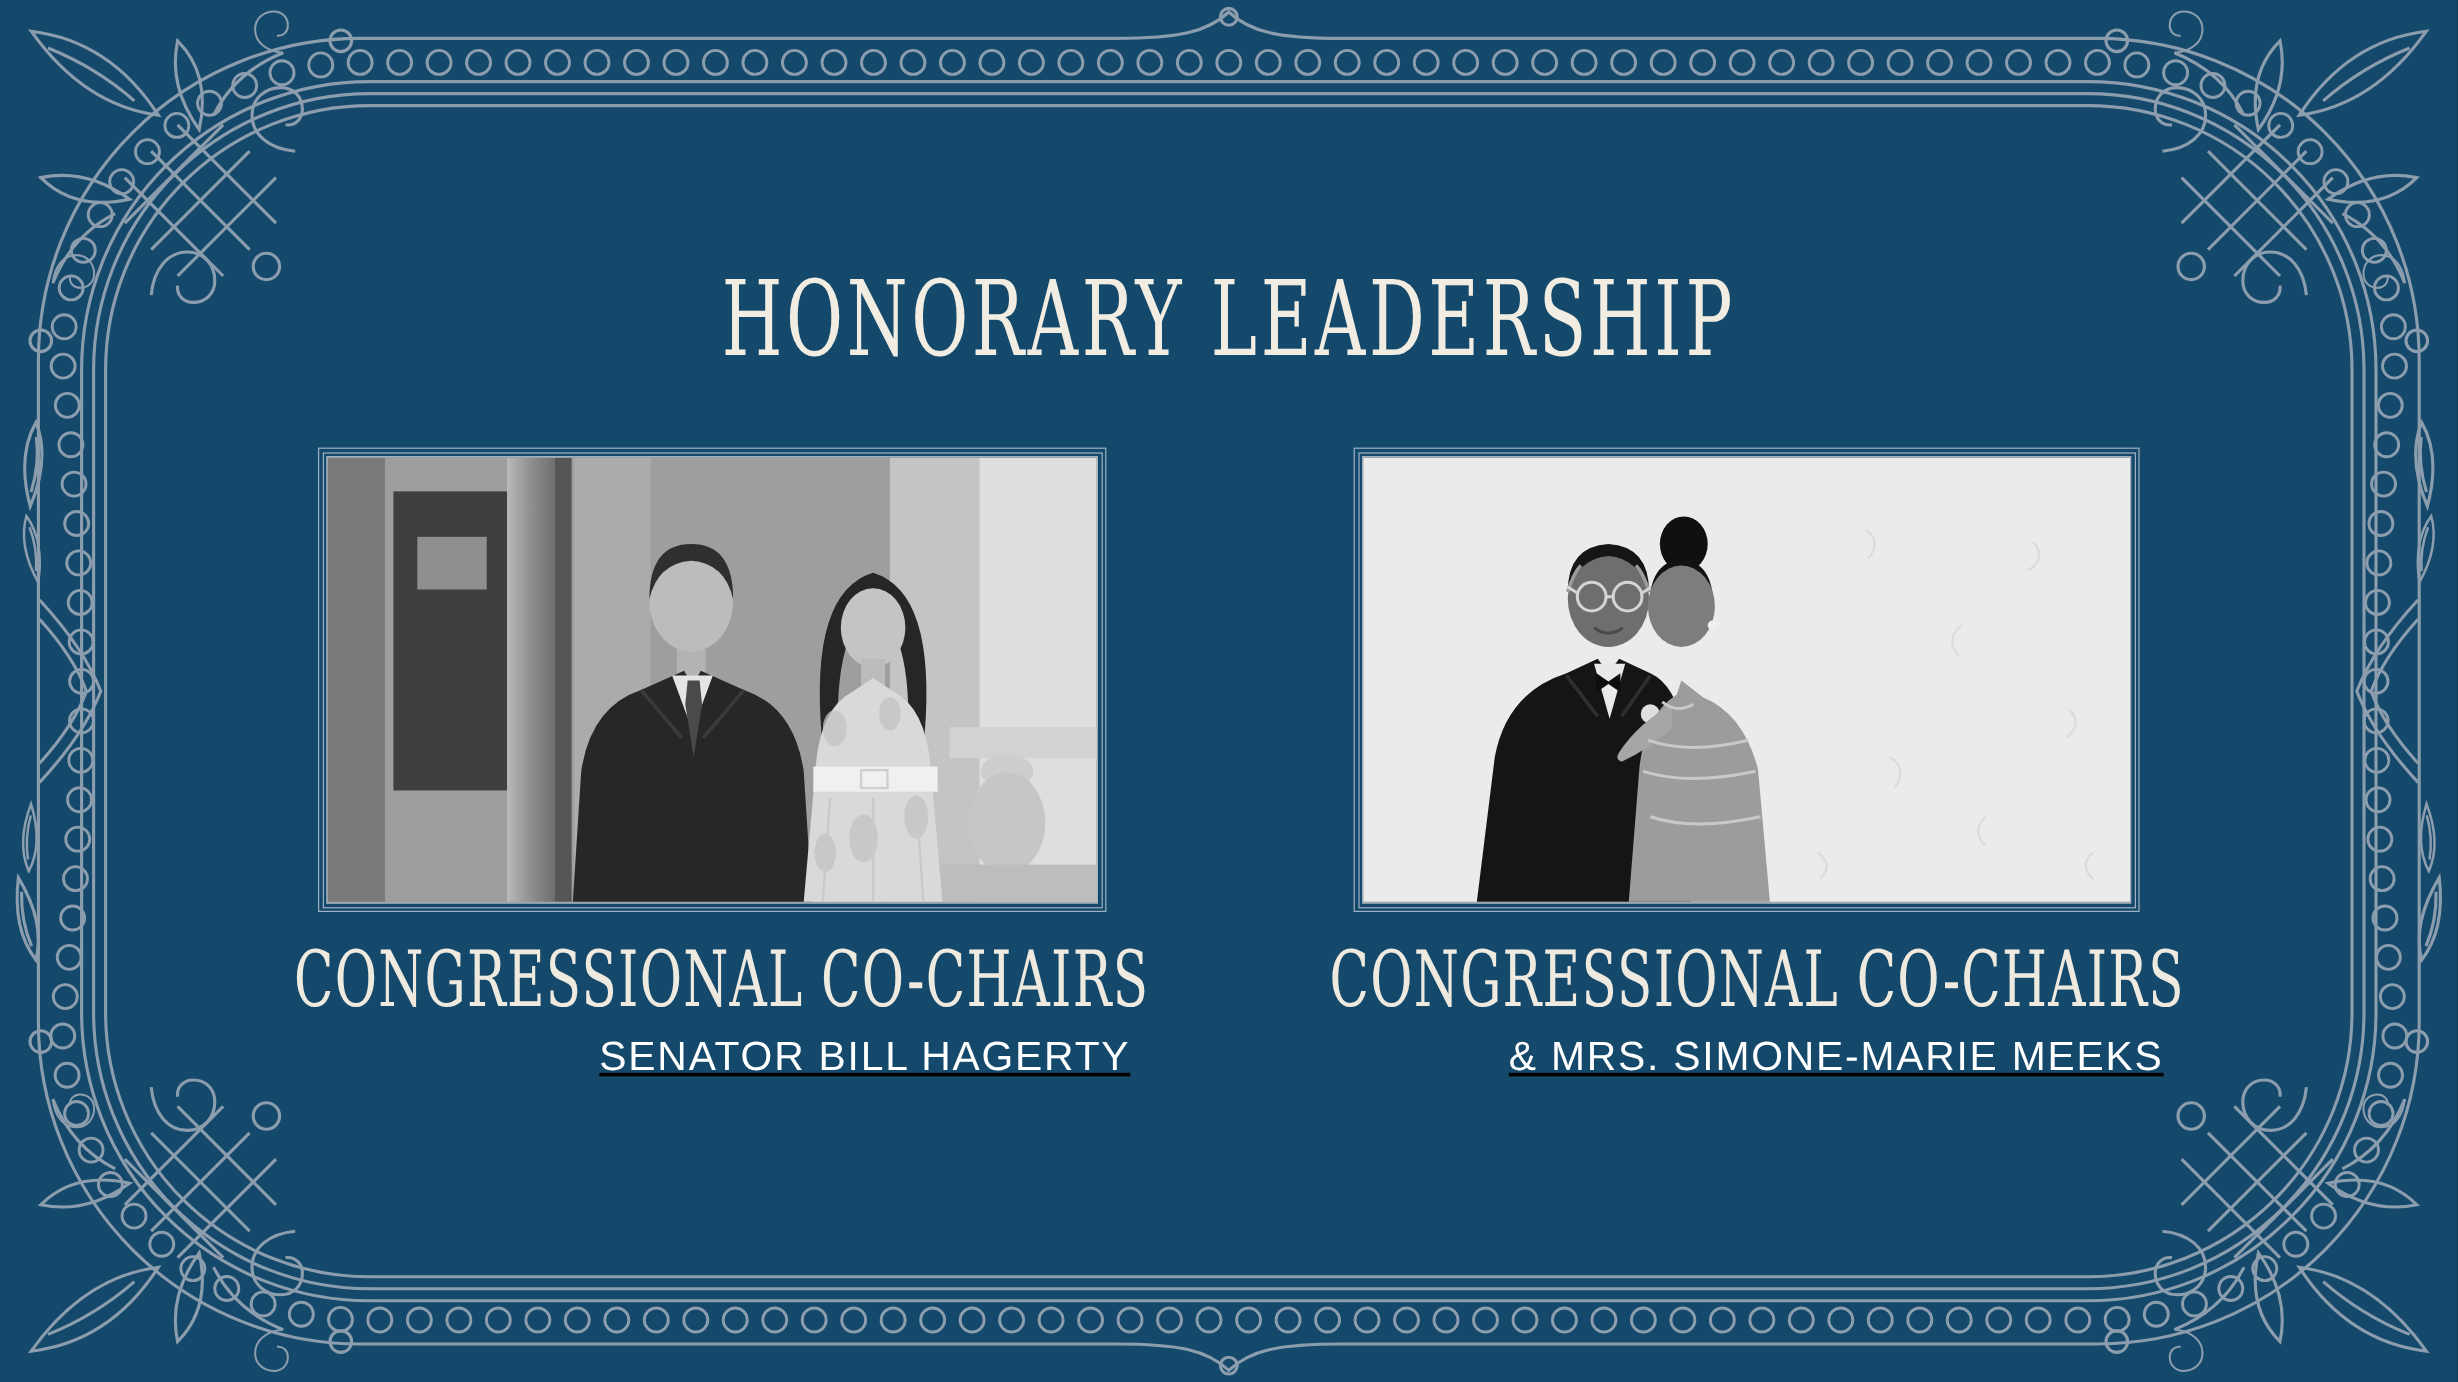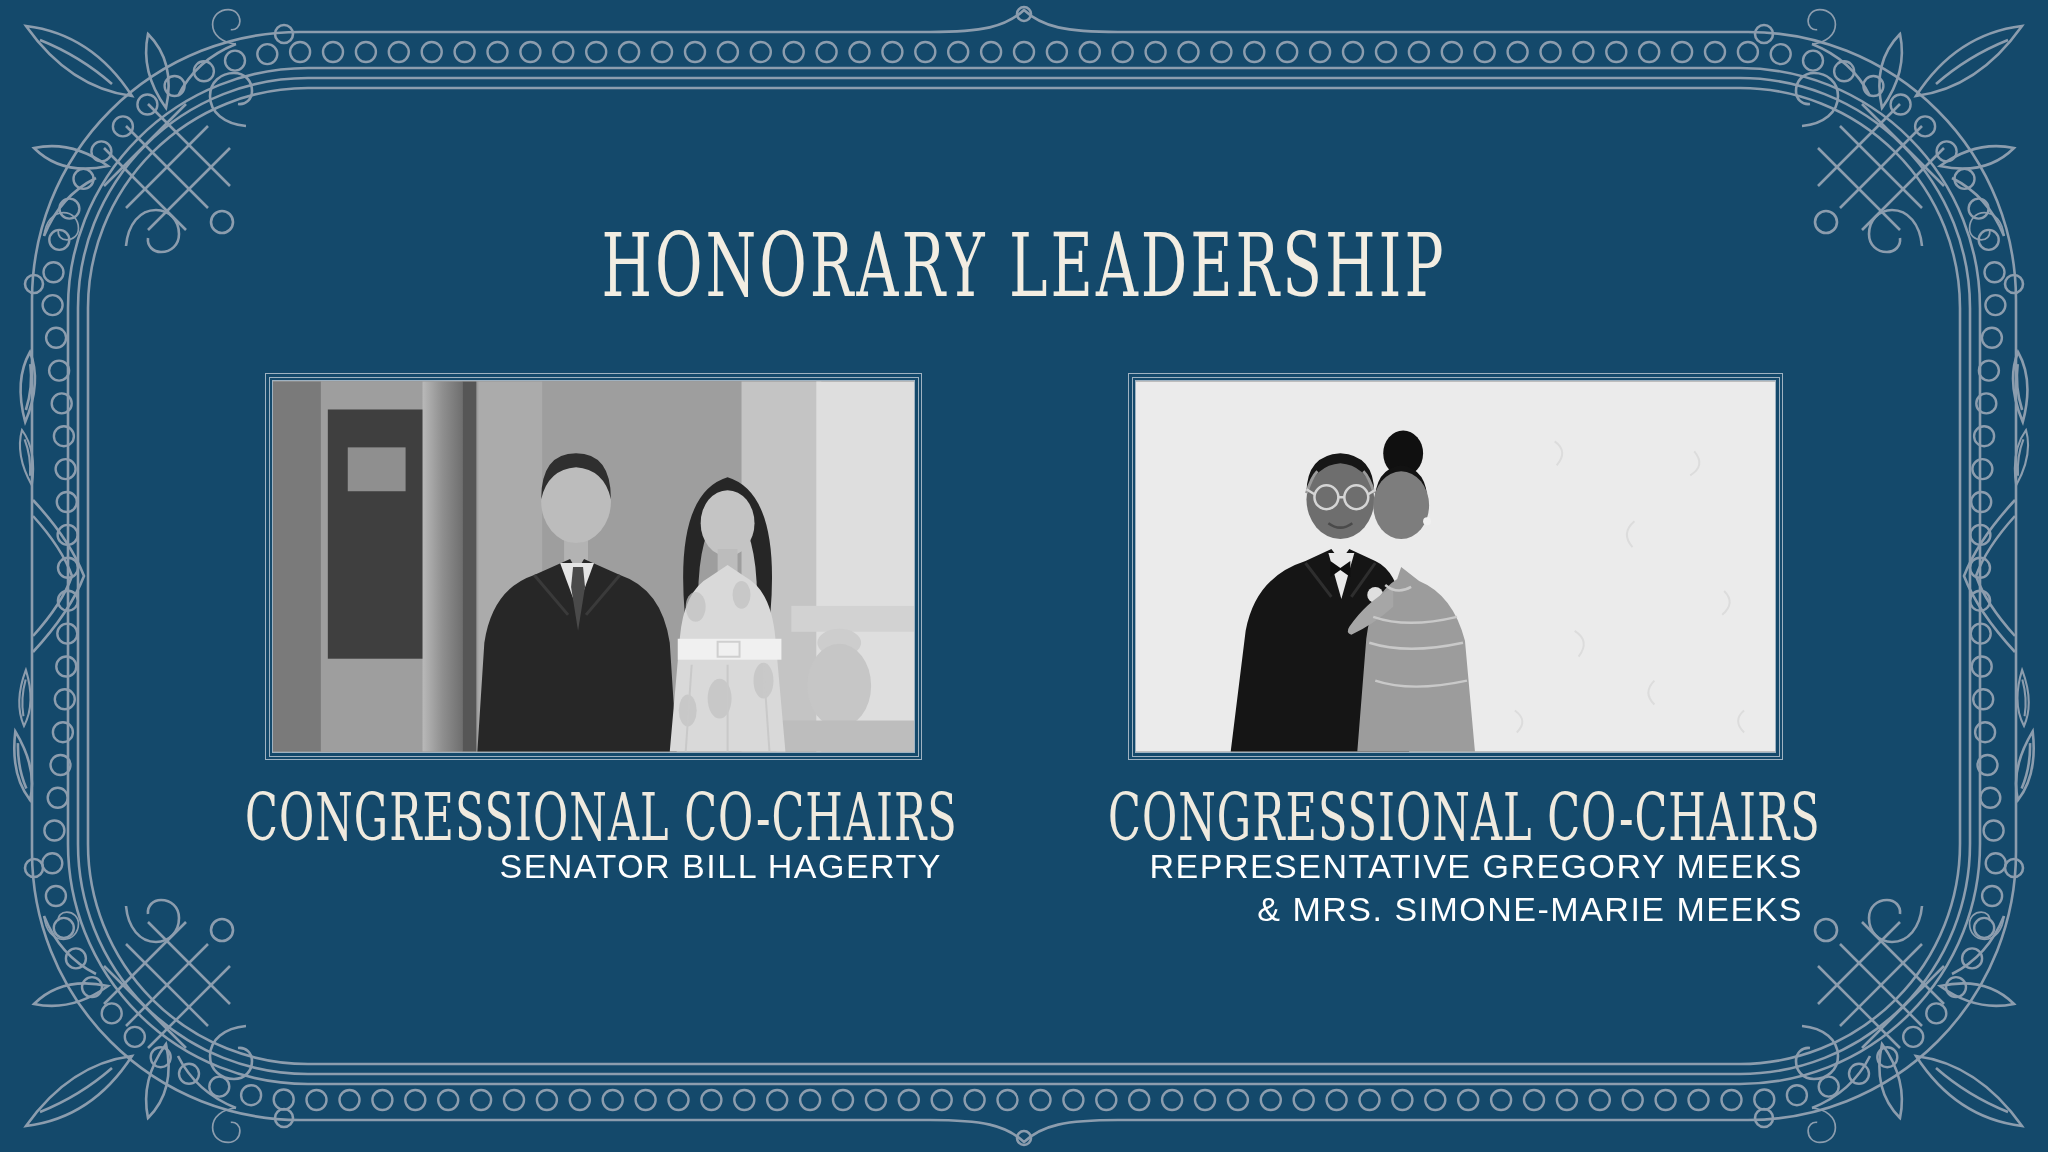--- a/index.html
+++ b/index.html
@@ -13,21 +13,21 @@
   .card.left{left:265px;width:657px;height:387px;}
   .card.right{left:1128px;width:655px;height:387px;}
   .frame,.frame2{width:100%;height:100%;border:1.5px solid #9FB2C1;padding:2.5px;box-sizing:border-box;}
   .frame3{width:100%;height:100%;border:1.5px solid #9FB2C1;box-sizing:border-box;overflow:hidden;background:#9a9a9a;}
   svg.photo{display:block;width:100%;height:100%;}
   .caption{position:absolute;top:780px;text-align:right;}
   .caption.left{left:245px;width:697px;}
   .caption.right{left:1108px;width:695px;}
   .role{font-family:"DejaVu Serif",serif;font-size:43px;letter-spacing:1px;color:#EFEADF;
         line-height:50px;height:50px;transform:scaleY(1.5);transform-origin:50% 0;white-space:nowrap;}
-  .names{margin-top:15px;}
+  .names{margin-top:30px;text-decoration:underline;}
   .name{font-size:34px;letter-spacing:1.5px;color:#FFFFFF;line-height:43px;white-space:nowrap;}
 </style>
 </head>
 <body>
 
 <div class="stage">
 
   <svg class="ornament" viewBox="0 0 2048 1152" aria-hidden="true">
     <defs>
       <path id="spr" d="M0,0 C-22,-2 -36,-14 -36,-30 C-36,-44 -25,-53 -12,-53 C-1,-53 6,-45 6,-35 C6,-27 0,-21 -8,-22"></path>
@@ -375,18 +375,17 @@
   <div class="caption left">
     <div class="role">CONGRESSIONAL CO-CHAIRS</div>
     <div class="names">
       <div class="name">SENATOR BILL HAGERTY</div>
     </div>
   </div>
 
   <div class="caption right">
     <div class="role">CONGRESSIONAL CO-CHAIRS</div>
     <div class="names">
-      <div class="name">REPRESENTATIVE GREGORY MEEKS</div>
       <div class="name">&amp; MRS. SIMONE-MARIE MEEKS</div>
     </div>
   </div>
 
 </div>
 
 </body></html>

